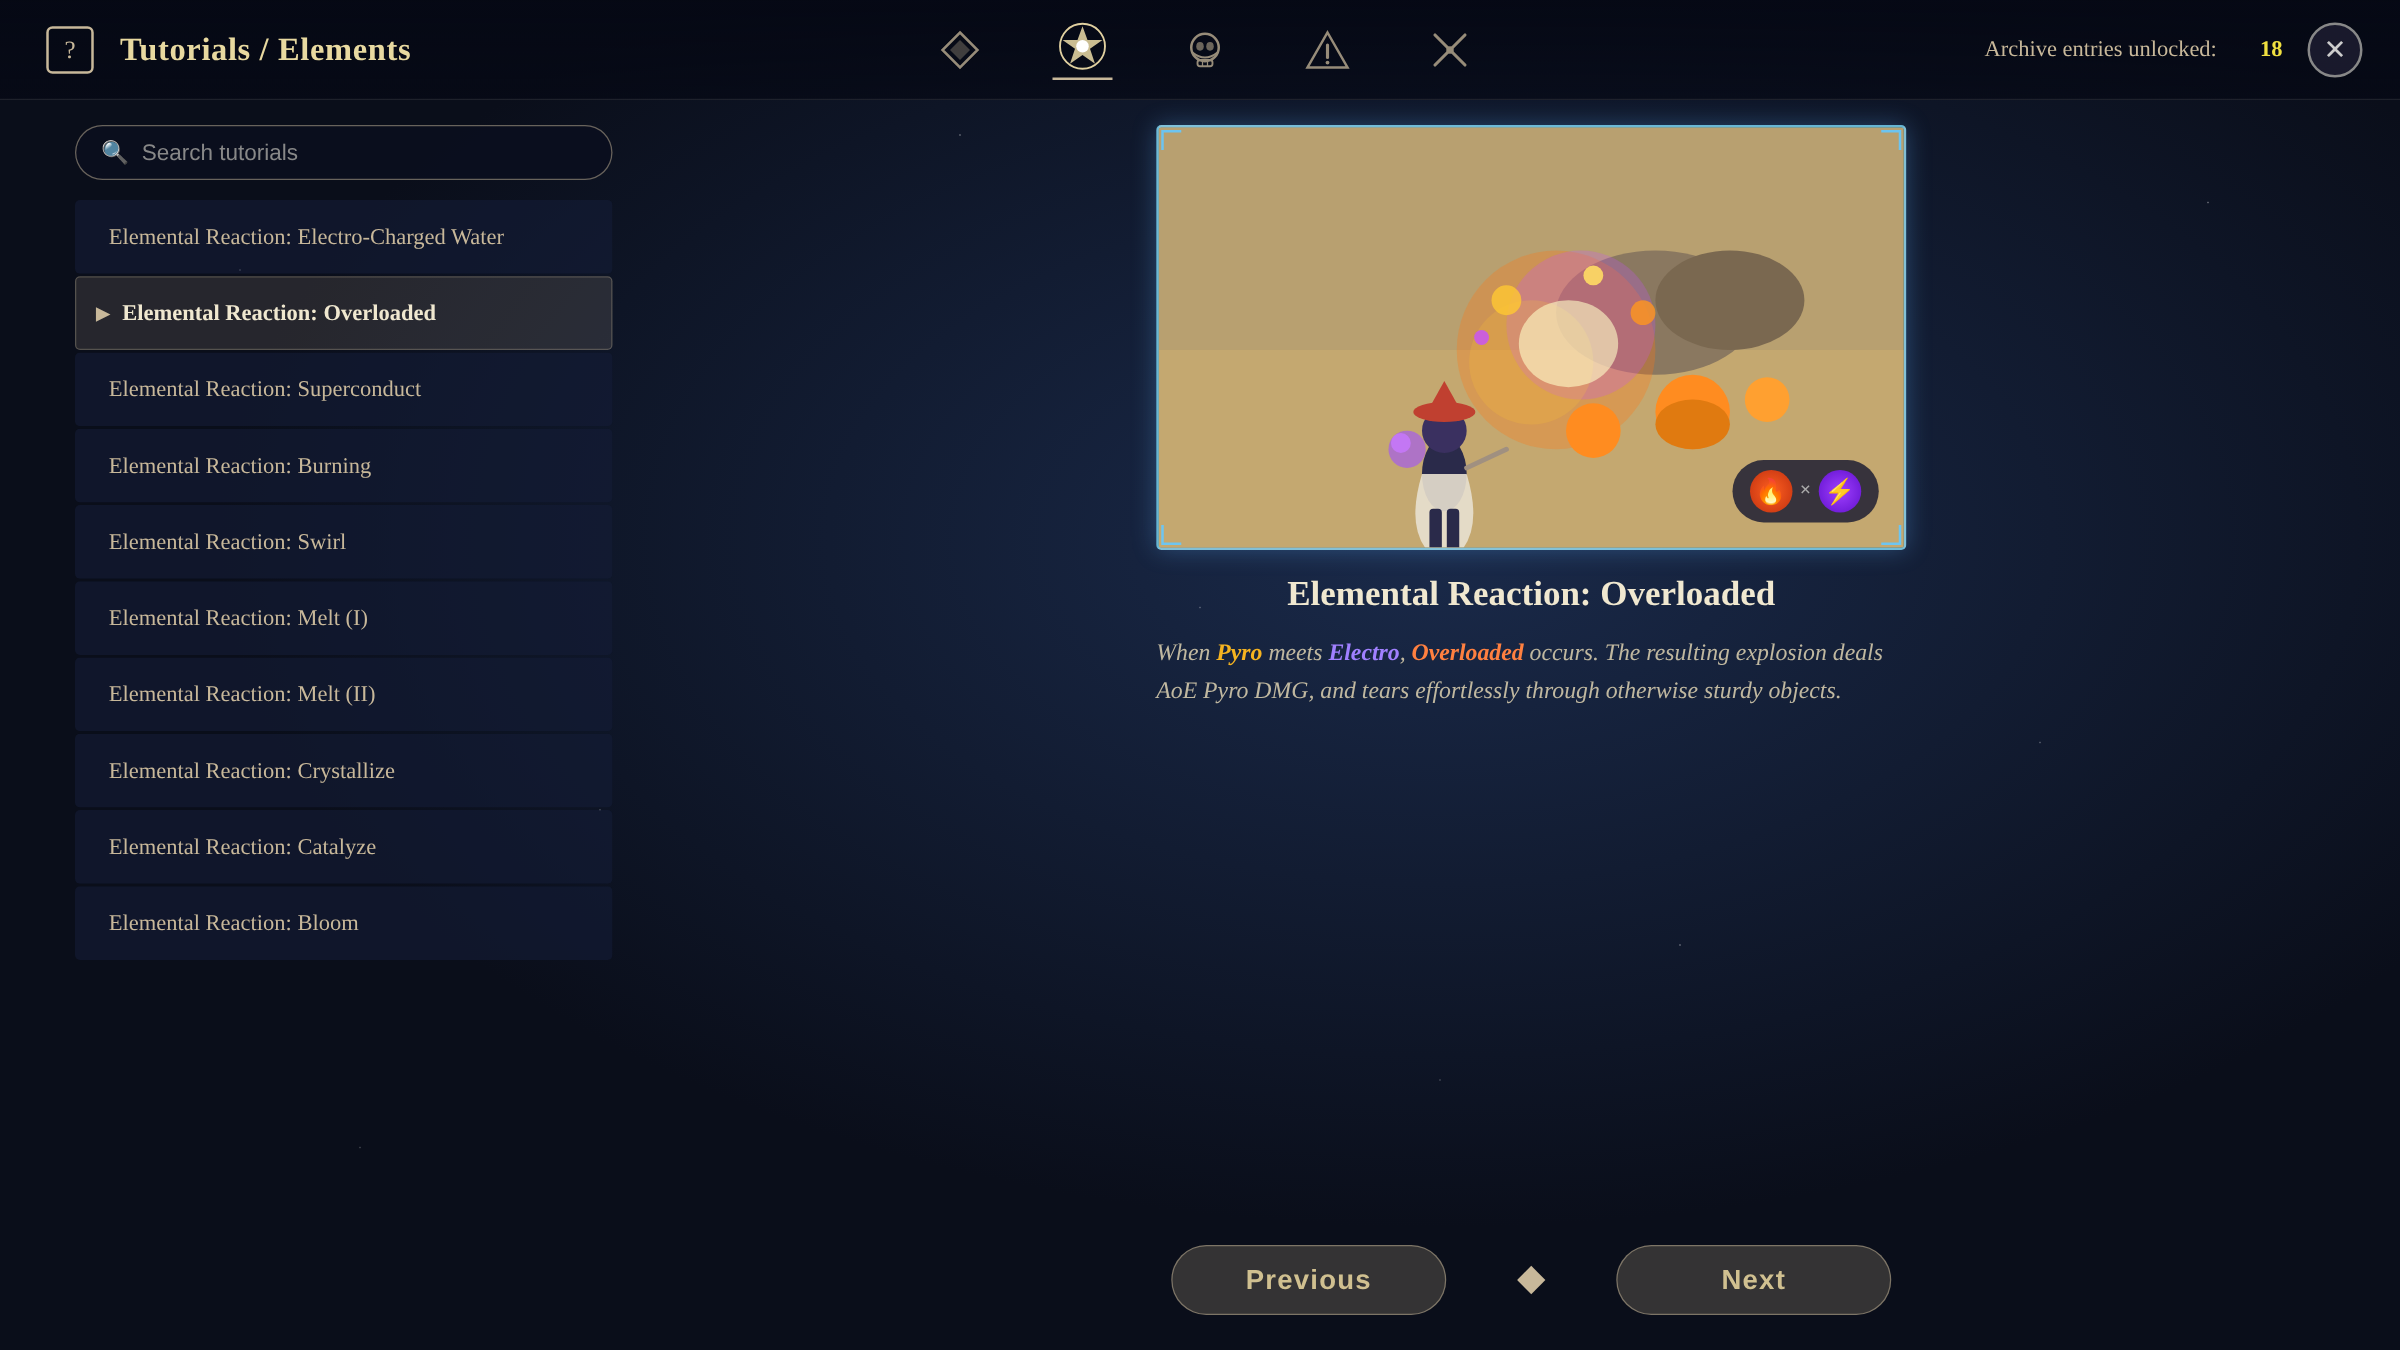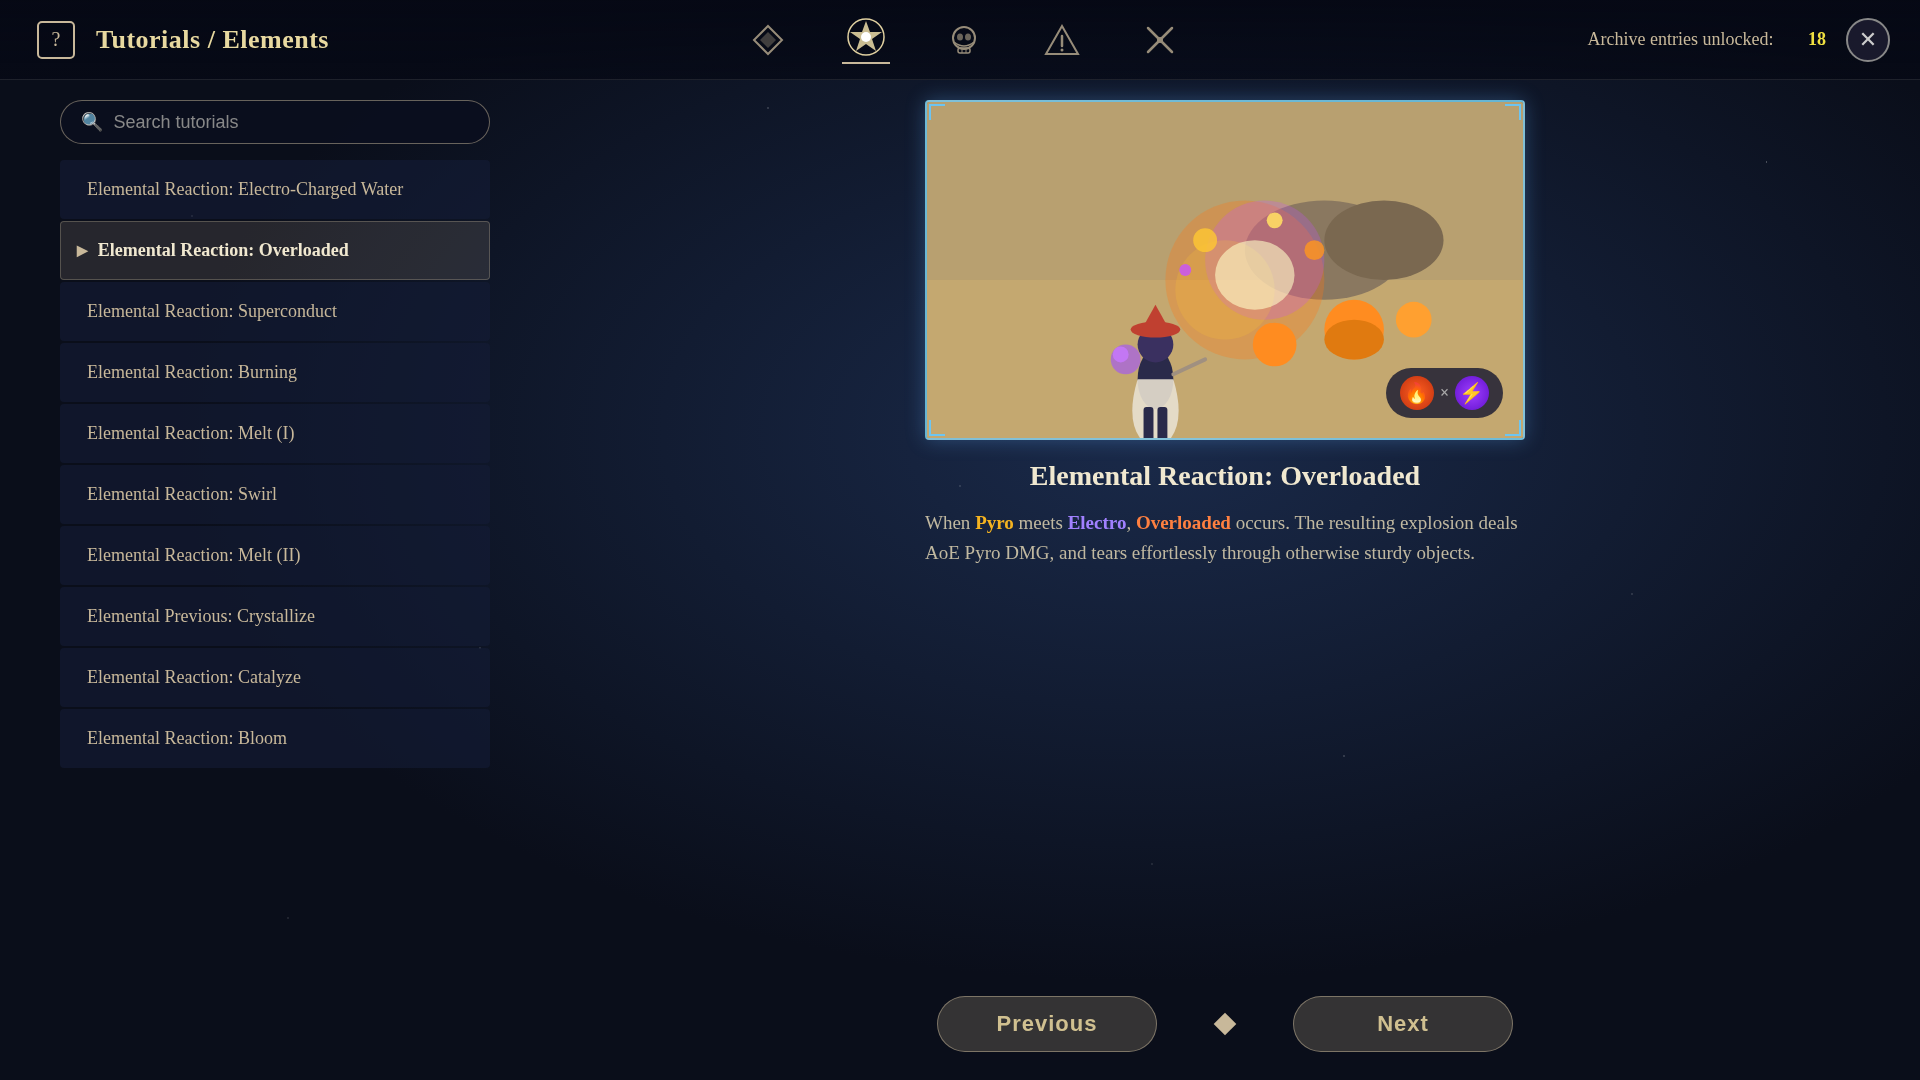--- a/index.html
+++ b/index.html
@@ -309,20 +309,21 @@
       text-align: center;
     }
 
     .content-desc {
       margin-top: 16px;
       color: #c0b8a0;
       font-size: 19px;
       line-height: 1.6;
       text-align: left;
       max-width: 600px;
+      font-style: italic;
     }
 
     .pyro-text { color: #f5b320; font-weight: bold; }
     .electro-text { color: #a080ff; font-weight: bold; }
     .overloaded-text { color: #ff8040; font-weight: bold; }
 
     
     .bottom-nav {
       position: absolute;
       bottom: 16px;
@@ -448,30 +449,30 @@
           <span class="arrow">▶</span>
           <span>Elemental Reaction: Overloaded</span>
         </div>
         <div class="list-item">
           <span>Elemental Reaction: Superconduct</span>
         </div>
         <div class="list-item">
           <span>Elemental Reaction: Burning</span>
         </div>
         <div class="list-item">
+          <span>Elemental Reaction: Swirl</span>
+        </div>
+        <div class="list-item">
           <span>Elemental Reaction: Melt (I)</span>
         </div>
         <div class="list-item">
-          <span>Elemental Reaction: Swirl</span>
-        </div>
-        <div class="list-item">
           <span>Elemental Reaction: Melt (II)</span>
         </div>
         <div class="list-item">
-          <span>Elemental Previous: Crystallize</span>
+          <span>Elemental Reaction: Crystallize</span>
         </div>
         <div class="list-item">
           <span>Elemental Reaction: Catalyze</span>
         </div>
         <div class="list-item">
           <span>Elemental Reaction: Bloom</span>
         </div>
       </div>
   </div>
 

